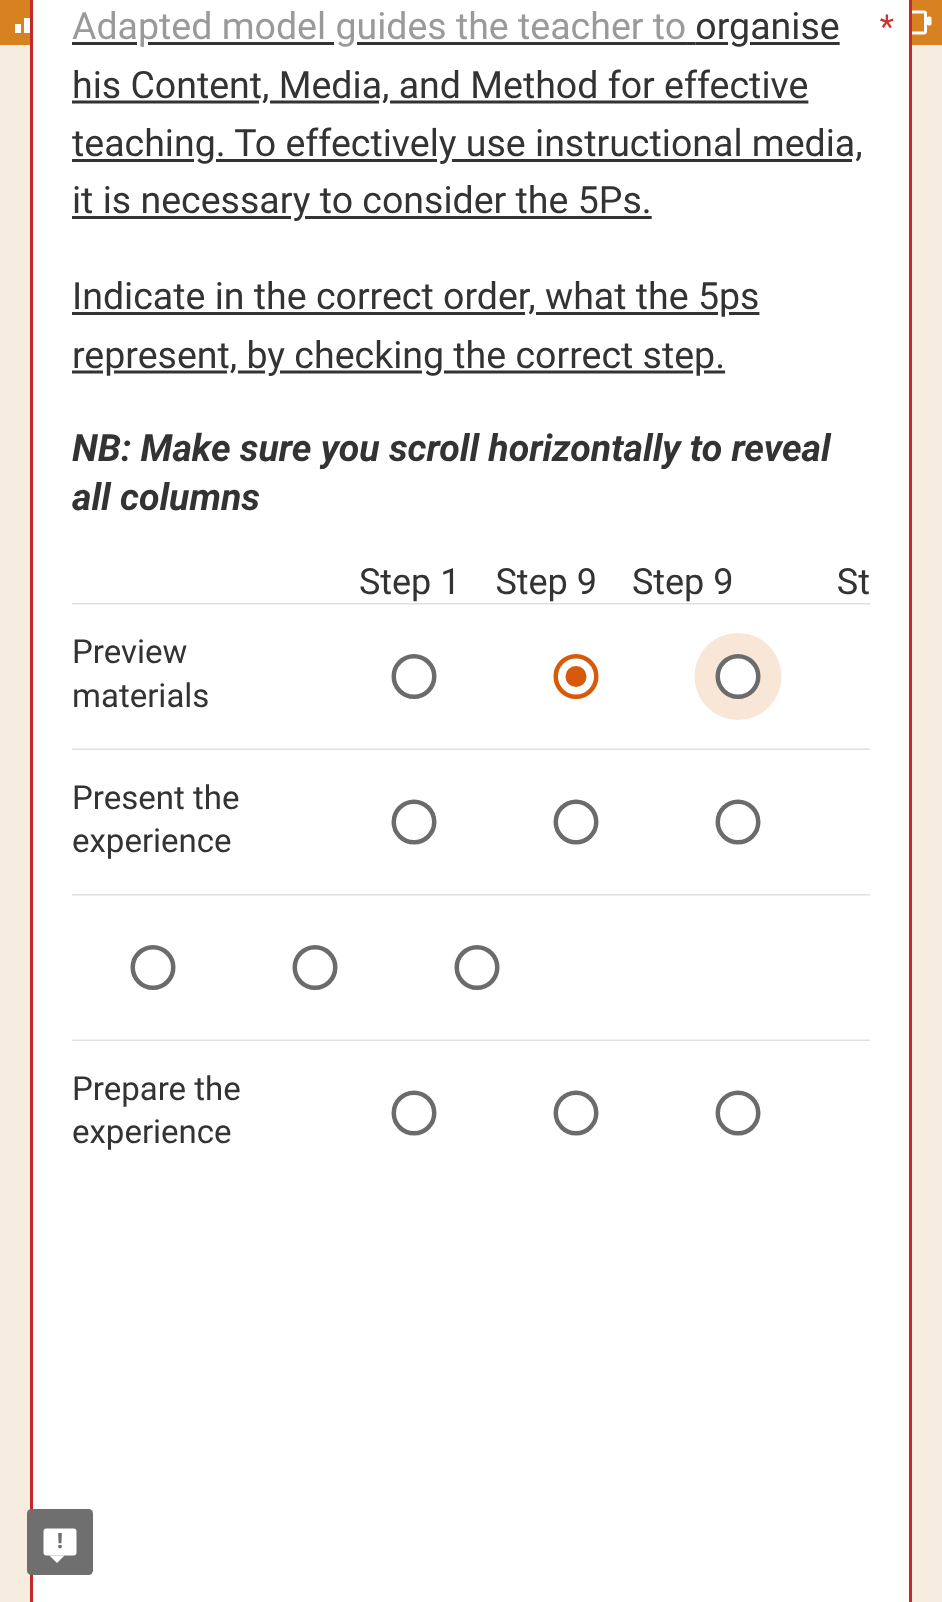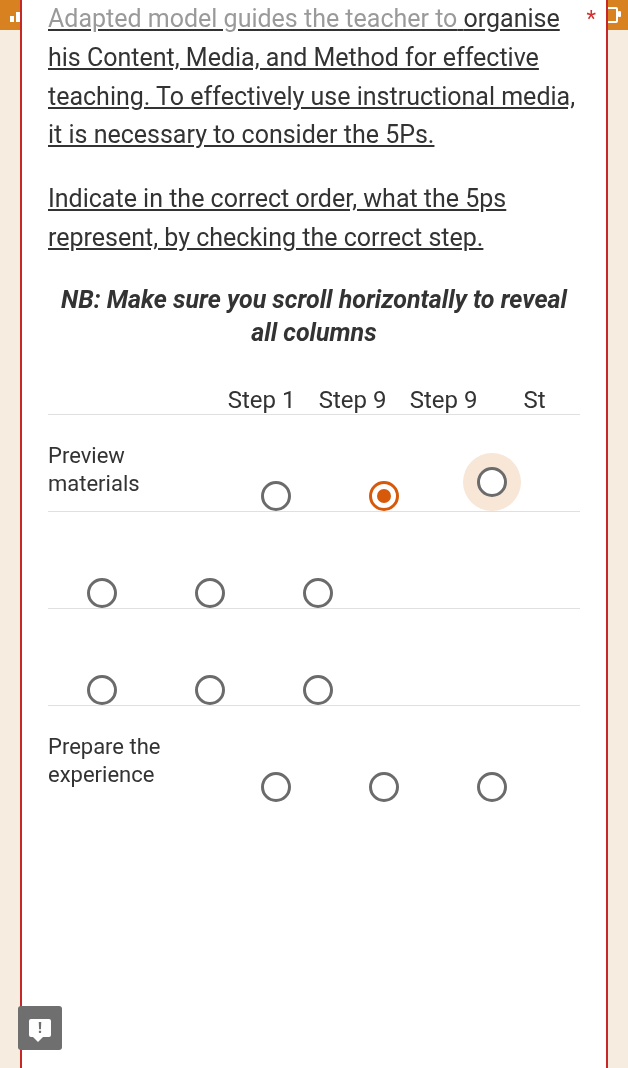--- a/index.html
+++ b/index.html
@@ -13,26 +13,26 @@
   .signal-bars span{display:inline-block;width:4px;background:#fff;}
   .signal-bars span:nth-child(1){height:6px;}
   .signal-bars span:nth-child(2){height:10px;}
   .signal-bars span:nth-child(3){height:14px;}
   .battery{width:24px;height:12px;border:2px solid #fff;border-radius:2px;position:relative;}
   .battery:after{content:"";position:absolute;right:-5px;top:2px;width:3px;height:6px;background:#fff;border-radius:1px;}
   
   .card{position:absolute;left:20px;right:20px;top:0;bottom:0;background:#fff;border:2px solid #c62828;border-top:none;border-bottom:none;padding:0 26px;overflow:hidden;}
   .req-star{position:absolute;top:6px;right:10px;color:#d32f2f;font-size:22px;}
   .q-text{font-size:25px;line-height:1.55;color:#333;margin-top:0;text-decoration:underline;}
-  .nb{font-size:25px;font-style:italic;font-weight:700;color:#333;margin-top:14px;margin-bottom:36px;line-height:1.35;text-align:center;}
+  .nb{font-size:25px;font-style:italic;font-weight:700;color:#333;margin-top:14px;margin-bottom:24px;line-height:1.35;}
   
   .grid-wrapper{overflow-x:hidden;}
   .grid-head{display:flex;padding-left:168px;}
-  .grid-head .col{width:108px;text-align:center;font-size:24px;color:#333;white-space:nowrap;}
-  .grid-row{display:flex;align-items:flex-end;border-top:1px solid #e0e0e0;min-height:96px;}
+  .grid-head .col{width:108px;text-align:right;font-size:24px;color:#333;white-space:nowrap;}
+  .grid-row{display:flex;align-items:center;border-top:1px solid #e0e0e0;min-height:96px;}
   .grid-row .label{width:168px;flex:0 0 168px;font-size:22px;color:#333;line-height:1.3;padding:12px 6px 12px 0;}
   .cell{width:108px;flex:0 0 108px;display:flex;align-items:center;justify-content:center;}
   .radio{width:30px;height:30px;border:3px solid #6b6b6b;border-radius:50%;background:#fff;box-sizing:border-box;position:relative;}
   .radio.selected{border-color:#d65a0a;}
   .radio.selected:after{content:"";position:absolute;top:50%;left:50%;width:14px;height:14px;background:#d65a0a;border-radius:50%;transform:translate(-50%,-50%);}
   .radio-ripple{width:58px;height:58px;border-radius:50%;background:#f8e6d7;display:flex;align-items:center;justify-content:center;}
   
   .feedback{position:absolute;left:18px;bottom:18px;width:44px;height:44px;background:#6f6f6f;border-radius:3px;display:flex;align-items:center;justify-content:center;}
   .feedback-inner{width:22px;height:18px;background:#fff;border-radius:2px;position:relative;display:flex;align-items:center;justify-content:center;color:#6f6f6f;font-weight:900;font-size:14px;}
   .feedback-inner:after{content:"";position:absolute;bottom:-5px;left:4px;border:5px solid transparent;border-top-color:#fff;border-bottom:none;}
@@ -88,20 +88,21 @@
               <div class="radio selected"></div>
             </div>
             <div class="cell">
               <div class="radio-ripple">
                 <div class="radio"></div>
               </div>
             </div>
             <div class="cell" style="justify-content: flex-end; width: 60px; flex: 0 0 60px;"></div>
           </div>
           <div class="grid-row">
+            <div class="label">Present the experience</div>
             <div class="cell">
               <div class="radio"></div>
             </div>
             <div class="cell">
               <div class="radio"></div>
             </div>
             <div class="cell">
               <div class="radio"></div>
             </div>
             <div class="cell" style="justify-content: flex-end; width: 60px; flex: 0 0 60px;"></div>

